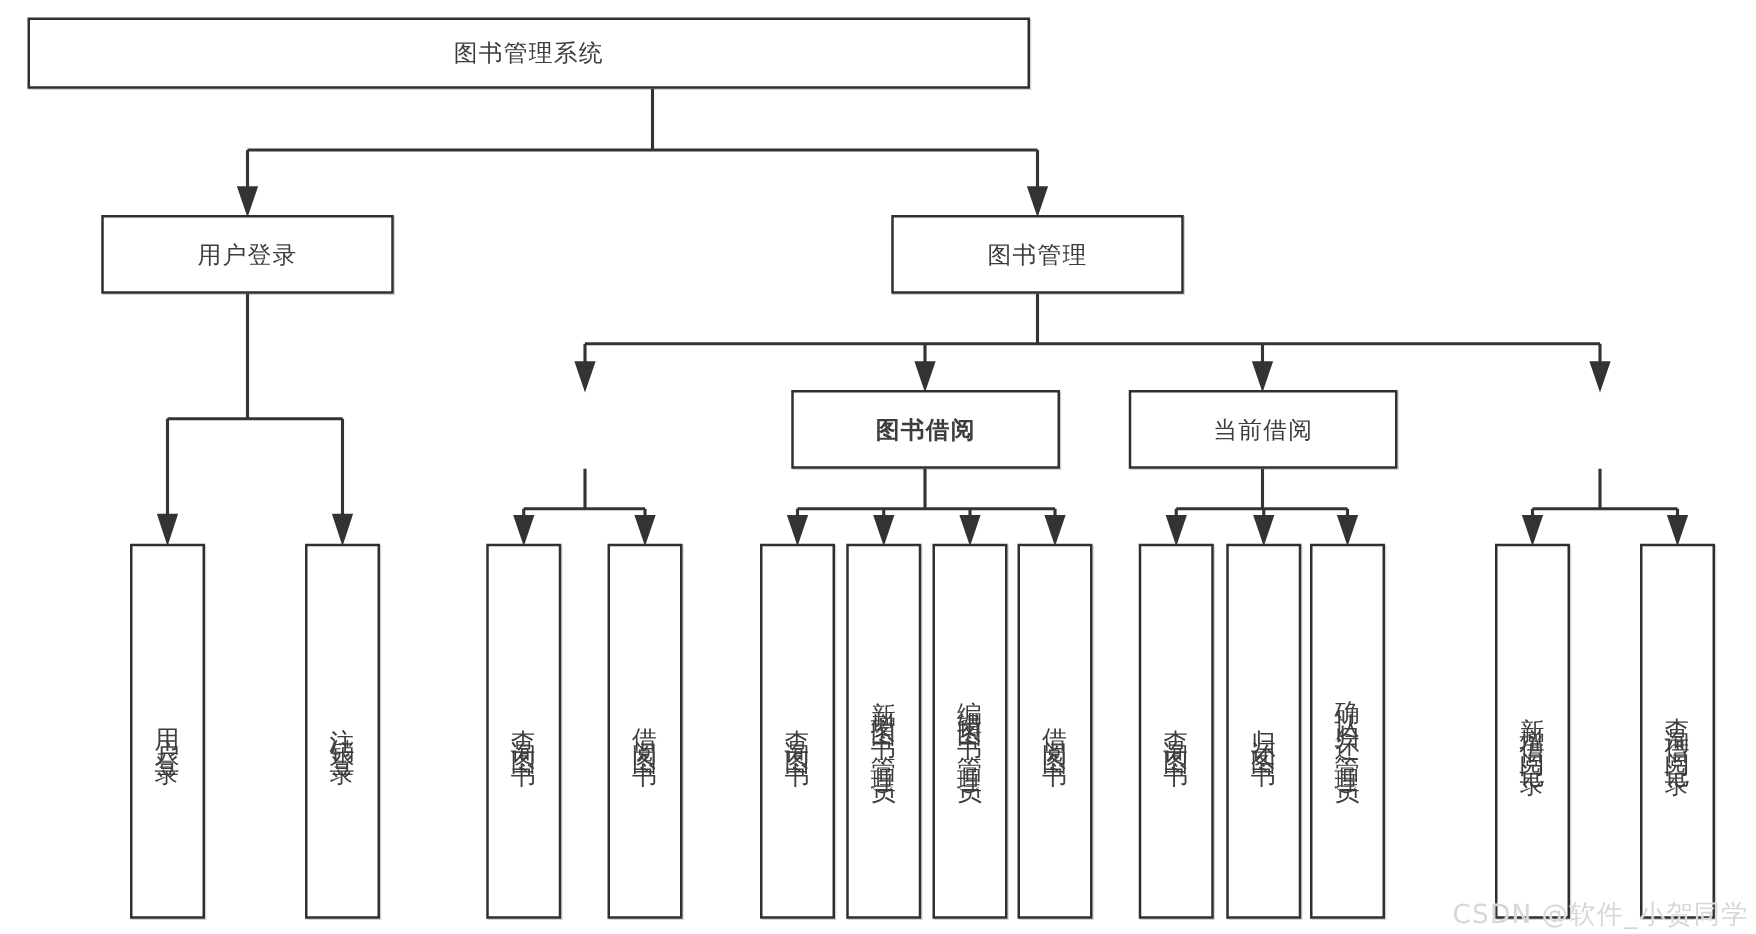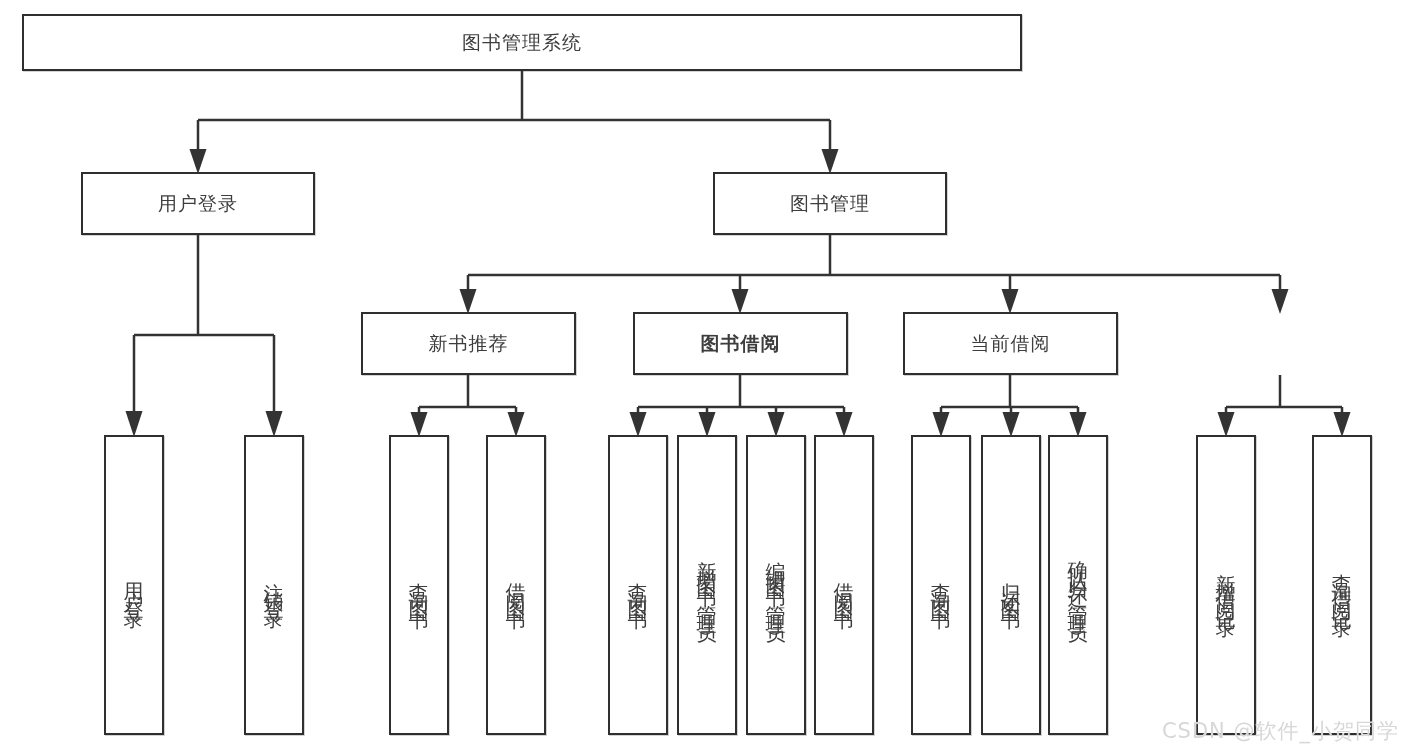--- a/index.html
+++ b/index.html
@@ -126,34 +126,31 @@
     <g>
       <path d="M1280,375 V407"></path>
       <path d="M1226,407 H1342"></path>
       <path d="M1226,407 V414"></path>
       <polygon points="1217.5,412 1234.5,412 1226,437"></polygon>
       <path d="M1342,407 V414"></path>
       <polygon points="1333.5,412 1350.5,412 1342,437"></polygon>
     </g>
   </svg>
 
-  <div class="box hbox" style="left:22px; top:14px; width:1000px; height:57px;">
+  <div class="box hbox" style="left:22px; top:14px; width:802px; height:57px;">
     <span>图书管理系统</span>
   </div>
 
   <div class="box hbox" style="left:81px; top:172px; width:234px; height:63px;">
     <span>用户登录</span>
   </div>
   <div class="box hbox" style="left:713px; top:172px; width:234px; height:63px;text-align:right;">
     <span>图书管理</span>
   </div>
 
-  <div class="box hbox" style="left:361px; top:312px; width:215px; height:63px;">
-    <span>新书推荐</span>
-  </div>
   <div class="box hbox" style="left:633px; top:312px; width:215px; height:63px;font-weight:bold;">
     <span>图书借阅</span>
   </div>
   <div class="box hbox" style="left:903px; top:312px; width:215px; height:63px;">
     <span>当前借阅</span>
   </div>
 
   <div class="box vbox" style="left:104px; top:435px; width:60px; height:300px;">
     <span>用户登录</span>
   </div>

